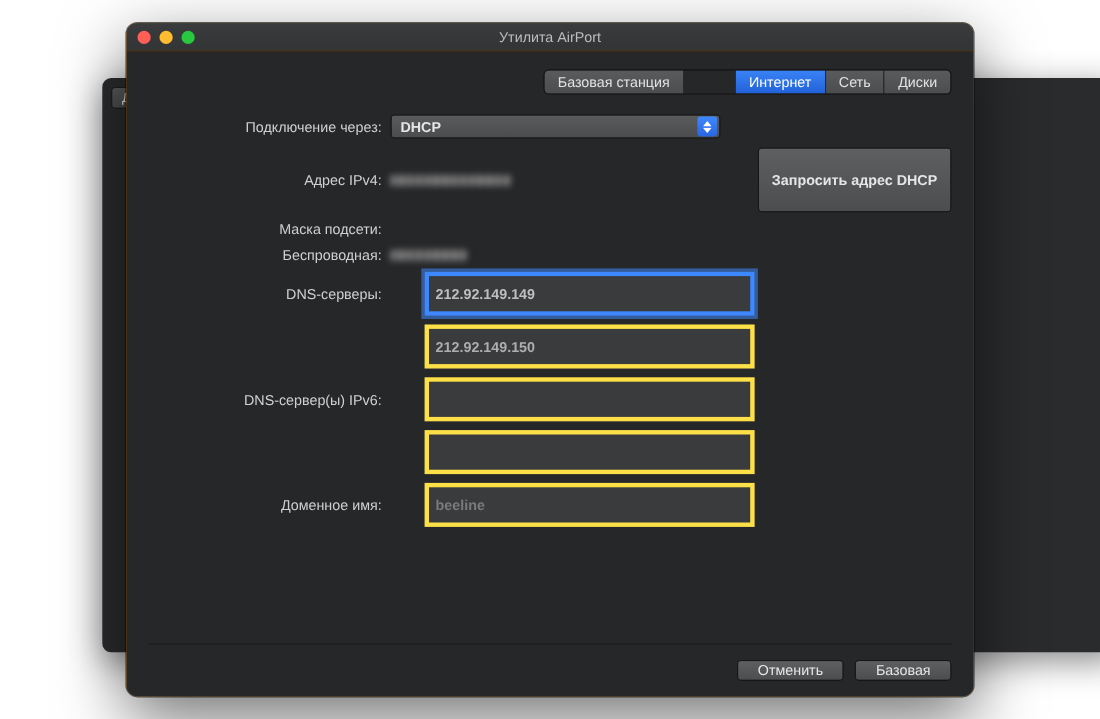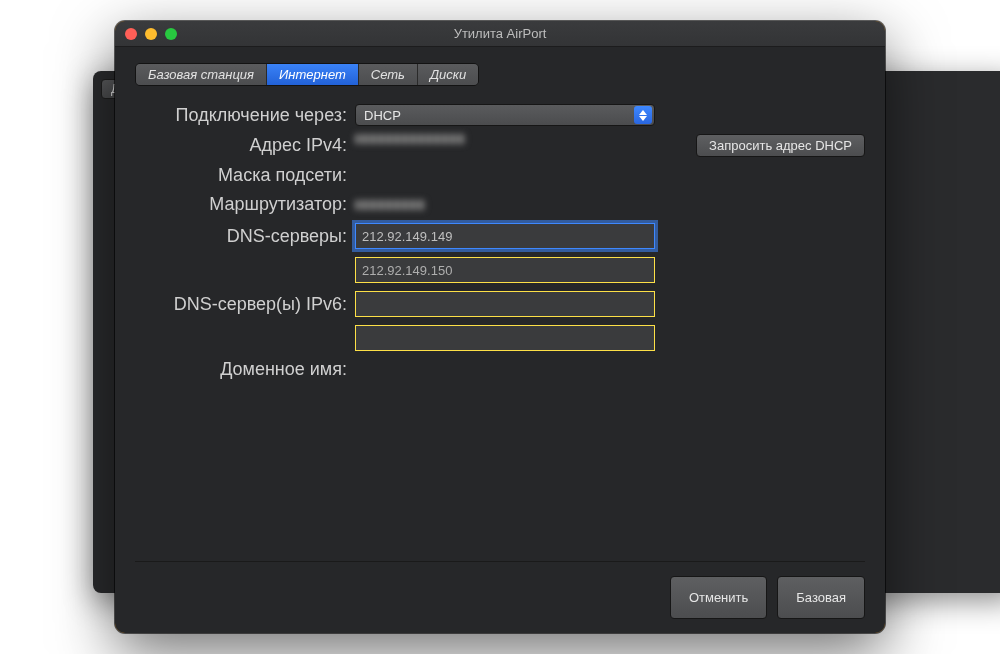--- a/index.html
+++ b/index.html
@@ -63,58 +63,58 @@
   .body {
     background: #262729;
     height: calc(100% - 26px);
     padding: 16px 20px 14px 20px;
     display: flex;
     flex-direction: column;
   }
 
   .tabs {
     display: flex;
-    justify-content: flex-start;
+    justify-content: flex-end;
     margin-bottom: 18px;
-    font-style: italic;
   }
   .seg {
     display: flex;
     border: 1px solid #131313;
     border-radius: 5px;
     overflow: hidden;
   }
   .seg-item {
     padding: 3px 12px;
     font-size: 13px;
     color: #e2e2e2;
     background: linear-gradient(#5a5b5d, #4c4d4f);
     border-right: 1px solid #2a2a2a;
     cursor: default;
   }
   .seg-item:last-child { border-right: none; }
   .seg-item.active {
     background: linear-gradient(#3a82f7, #2262d8);
     color: #fff;
+    margin-left: 47px;
   }
 
   .form { flex: 1; }
   .row {
     display: flex;
     align-items: center;
     margin-bottom: 8px;
   }
   .lbl {
     width: 220px;
     text-align: right;
     padding-right: 8px;
     color: #d0d0d0;
-    font-size: 18px;
-  }
-  .val { flex: 1; display: flex; align-items: flex-start; gap: 8px; }
+    font-size: 13px;
+  }
+  .val { flex: 1; display: flex; align-items: center; gap: 8px; font-weight: bold; }
 
   .select {
     flex: 1;
     max-width: 300px;
     height: 22px;
     background: linear-gradient(#5a5b5d, #4b4c4e);
     border: 1px solid #161616;
     border-radius: 4px;
     display: flex;
     align-items: center;
@@ -132,42 +132,43 @@
     justify-content: center;
     gap: 1px;
   }
   .select-arrows svg { width: 8px; height: 5px; fill: #fff; }
 
   .static { color: #cfcfcf; }
 
   .field {
     flex: 1;
     max-width: 300px;
-    height: 26px;
+    height: 40px;
     background: #3a3b3d;
-    border: 1px solid #fde047;
+    border: 4px solid #fde047;
     border-radius: 0;
     color: #aeaeae;
     padding: 0 6px;
     display: flex;
     align-items: center;
     font-size: 13px;
+    margin-left: 31px;
   }
   .field.focused {
     box-shadow: 0 0 0 3px rgba(62,136,255,.55);
     border-color: #3e88ff;
     color: #bfbfbf;
   }
   .field.placeholder { color: #7a7b7d; }
 
   .btn {
     background: linear-gradient(#5e5f61, #4c4d4f);
     border: 1px solid #161616;
     border-radius: 4px;
-    padding: 3px 12px;
+    padding: 21px 12px;
     color: #e6e6e6;
     font-size: 13px;
     white-space: nowrap;
   }
 
   .blur {
     color: transparent;
     width: 110px;
     filter: blur(3px);
     background: repeating-linear-gradient(90deg, #888 0 4px, #555 4px 8px);
@@ -182,21 +183,21 @@
   }
 
   .footer {
     display: flex;
     justify-content: flex-end;
     gap: 10px;
     border-top: 1px solid #1a1a1a;
     padding-top: 14px;
     margin-top: auto;
   }
-  .footer .btn { padding: 13px 18px; }
+  .footer .btn { padding: 1px 18px; }
 </style>
 </head>
 <body>
 
 <div class="shadow-wrap">
   <div class="back-window">
     <div class="back-btn">Другие у</div>
   </div>
 
   <div class="window">
@@ -244,21 +245,21 @@
             <span style="flex:1"></span>
             <div class="btn">Запросить адрес DHCP</div>
           </div>
         </div>
 
         <div class="row">
           <div class="lbl">Маска подсети:</div>
         </div>
 
         <div class="row">
-          <div class="lbl">Маршрутизатор:</div>
+          <div class="lbl">Беспроводная:</div>
           <div class="val">
               <span class="blur" style="width:70px"></span>
             </div>
         </div>
 
         <div class="row">
           <div class="lbl">DNS-серверы:</div>
           <div class="val">
               <div class="field focused">212.92.149.149</div>
             </div>
@@ -278,20 +279,23 @@
         </div>
         <div class="row">
           <div class="lbl"></div>
           <div class="val">
               <div class="field"></div>
             </div>
         </div>
 
         <div class="row">
           <div class="lbl">Доменное имя:</div>
+          <div class="val">
+              <div class="field placeholder">beeline</div>
+            </div>
         </div>
 
 
       </div>
 
       <div class="footer">
         <div class="btn">Отменить</div>
         <div class="btn">Базовая</div>
       </div>
     </div>

